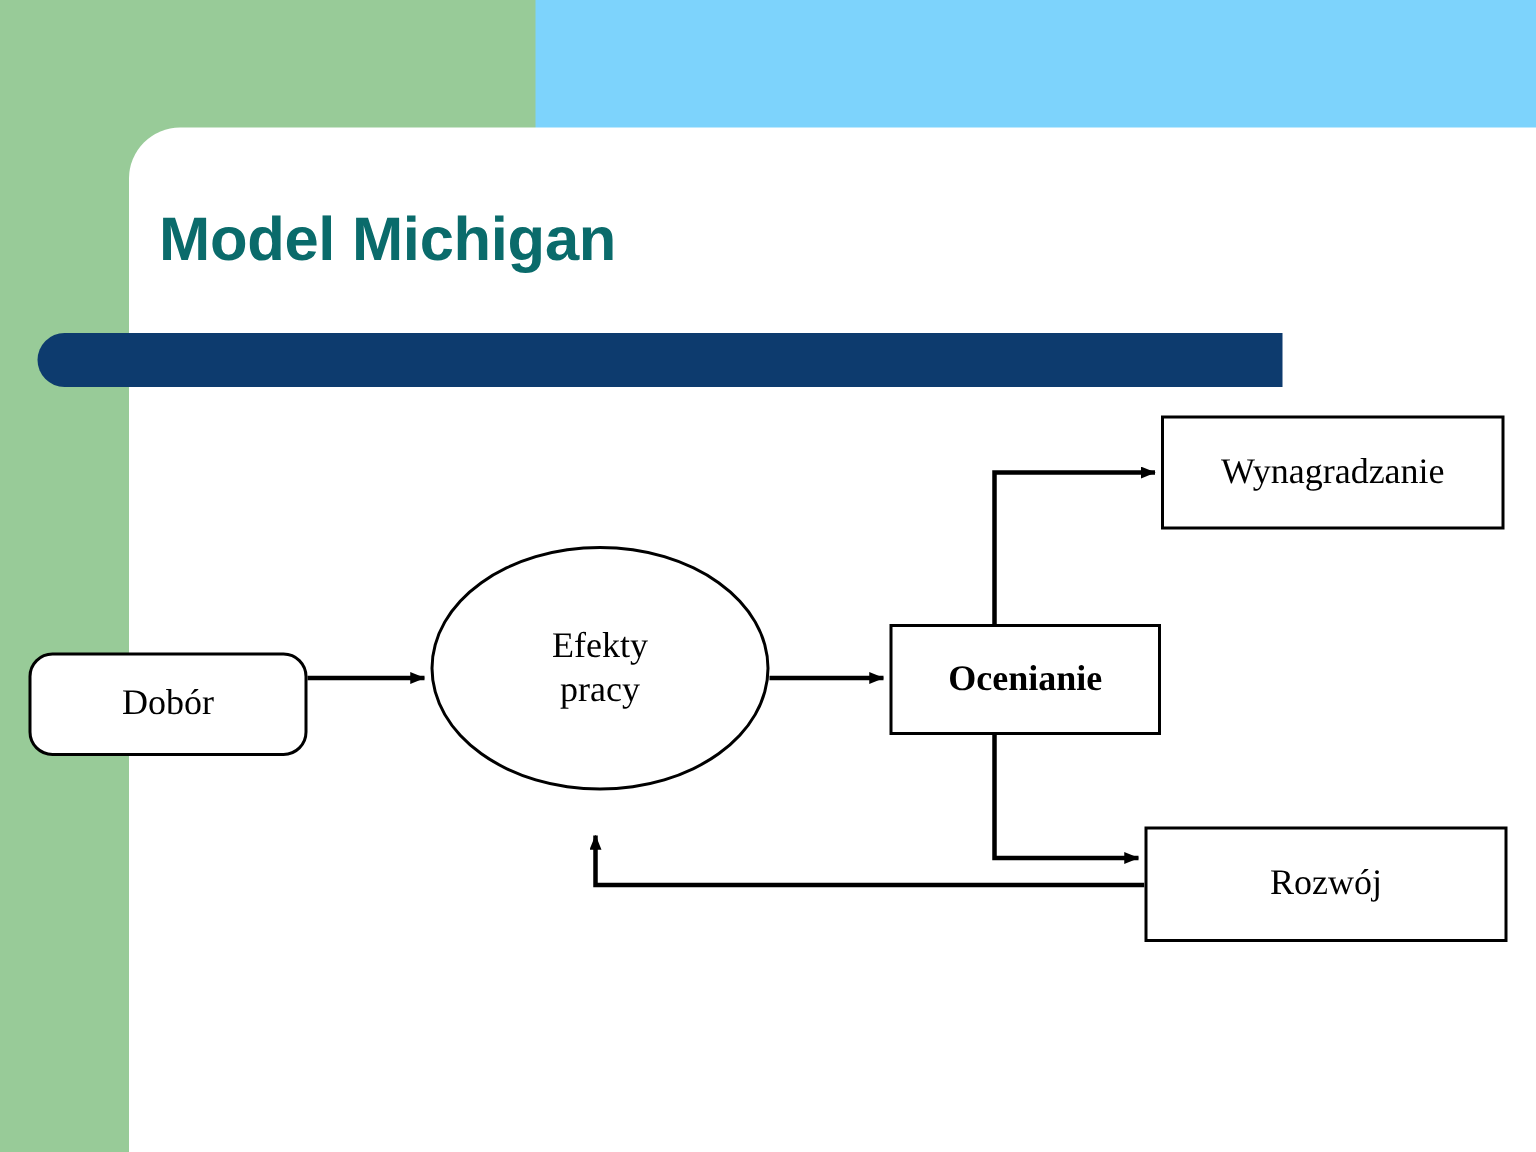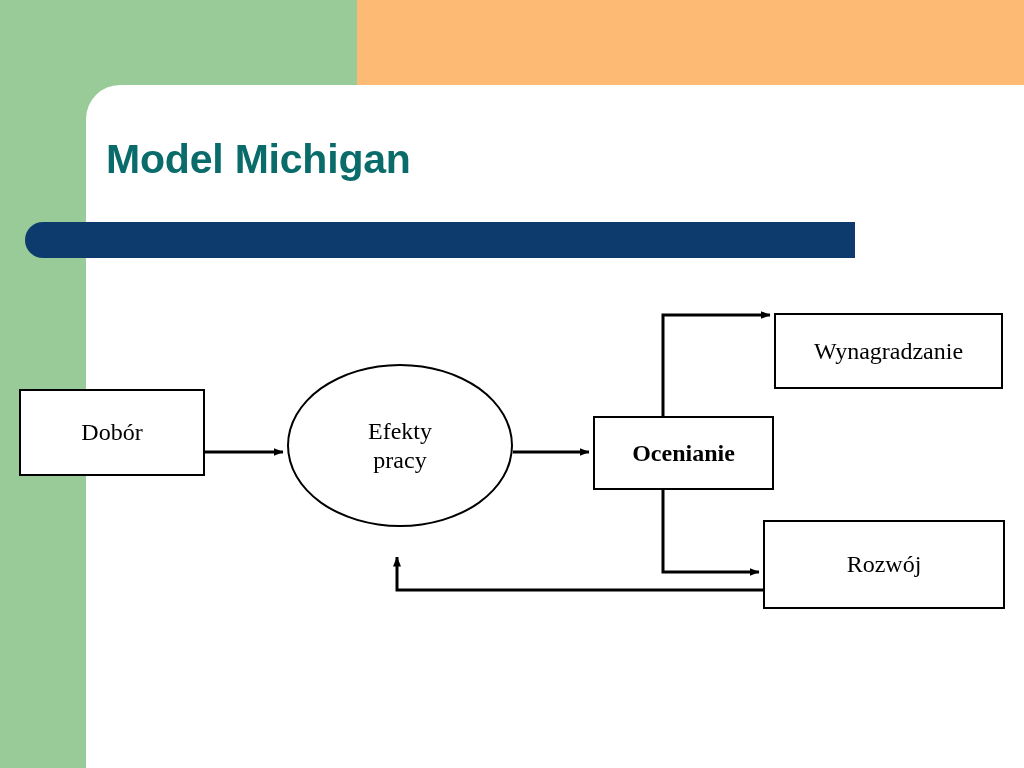--- a/index.html
+++ b/index.html
@@ -4,21 +4,21 @@
 <style>
   html, body {
     margin: 0;
     padding: 0;
     background: #ffffff;
   }
   #slide {
     position: relative;
     width: 1024px;
     height: 768px;
-    background: #fdba74;
+    background: #7dd3fc;
     overflow: hidden;
     font-family: "Liberation Serif", "DejaVu Serif", serif;
   }
 
   
   .green-panel {
     position: absolute;
     left: 0;
     top: 0;
     width: 357px;
@@ -93,25 +93,25 @@
   .node.ellipse {
     border-radius: 50%;
     border-width: 2px;
   }
   .node-label {
     display: block;
     padding: 0 6px;
   }
 
   
-  #node-dobor        { left: 19px;  top: 389px; width: 186px; height: 87px; }
+  #node-dobor        { left: 19px;  top: 435px; width: 186px; height: 69px; border-radius: 16px; }
   #node-efekty       { left: 287px; top: 364px; width: 226px; height: 163px; }
   #node-ocenianie    { left: 593px; top: 416px; width: 181px; height: 74px; font-weight: bold; }
-  #node-wynagradzanie{ left: 774px; top: 277px; width: 229px; height: 76px; margin-top: 36px; }
-  #node-rozwoj       { left: 763px; top: 520px; width: 242px; height: 89px; }
+  #node-wynagradzanie{ left: 774px; top: 277px; width: 229px; height: 76px; }
+  #node-rozwoj       { left: 763px; top: 551px; width: 242px; height: 77px; }
 
   
   .connectors {
     position: absolute;
     left: 0; top: 0;
     width: 1024px; height: 768px;
     pointer-events: none;
   }
 </style>
 </head>

